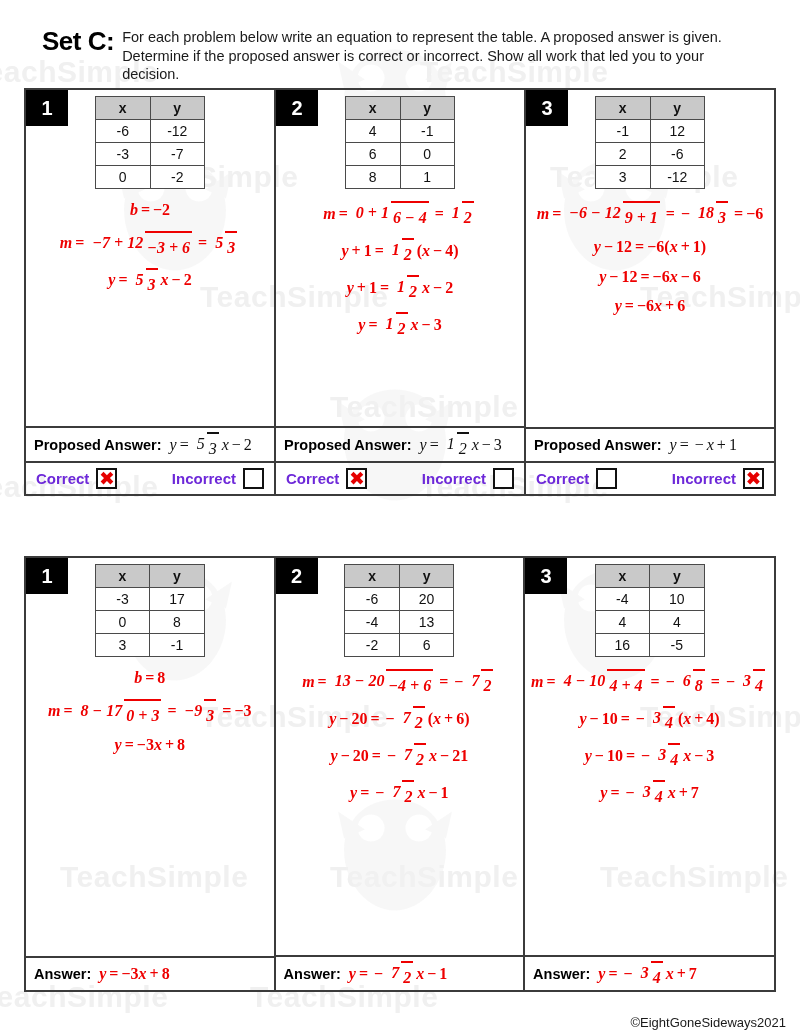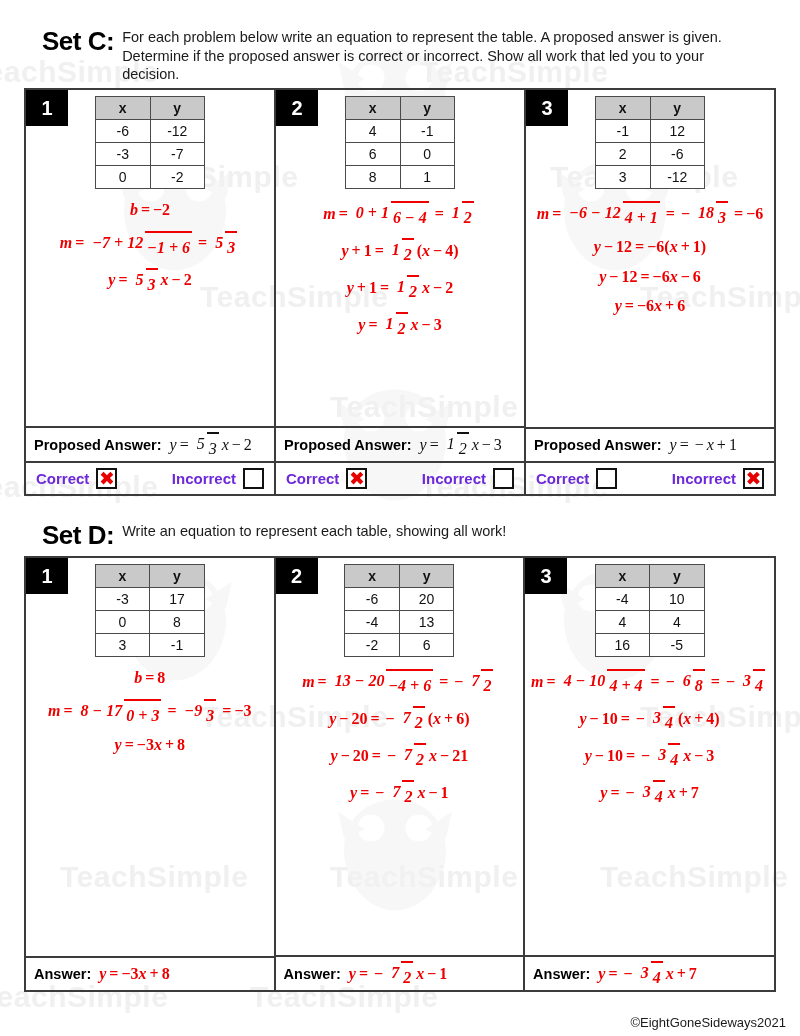--- a/index.html
+++ b/index.html
@@ -349,21 +349,21 @@
             <div class="work-line">
               <span class="mi">b</span>
               <span class="mn" style="margin: 0px 3px;">=</span>
               <span class="mn">−2</span>
             </div>
             <div class="work-line">
               <span class="mi">m</span>
               <span class="mn" style="margin: 0px 3px;">=</span>
               <span class="mathfrac">
                 <span class="num">−7 + 12</span>
-                <span class="den">−1 + 6</span>
+                <span class="den">−3 + 6</span>
               </span>
               <span class="mn" style="margin: 0px 3px;">=</span>
               <span class="mathfrac">
                 <span class="num">5</span>
                 <span class="den">3</span>
               </span>
             </div>
             <div class="work-line">
               <span class="mi">y</span>
               <span class="mn" style="margin: 0px 3px;">=</span>
@@ -534,21 +534,21 @@
                 <td>-12</td>
               </tr>
             </tbody>
           </table>
           <div class="work">
             <div class="work-line">
               <span class="mi">m</span>
               <span class="mn" style="margin: 0px 3px;">=</span>
               <span class="mathfrac">
                 <span class="num">−6 − 12</span>
-                <span class="den">4 + 1</span>
+                <span class="den">9 + 1</span>
               </span>
               <span class="mn" style="margin: 0px 3px;">=</span>
               <span class="mn" style="margin: 0px 3px;">−</span>
               <span class="mathfrac">
                 <span class="num">18</span>
                 <span class="den">3</span>
               </span>
               <span class="mn" style="margin: 0px 3px;">=</span>
               <span class="mn">−6</span>
             </div>
@@ -601,24 +601,20 @@
           <div class="check-group">
             <span class="check-label">Incorrect</span>
             <span class="checkbox">
               <span class="xmark">✖</span>
             </span>
           </div>
         </div>
       </div>
     </div>
 
-  <div class="set-header" style="left:42px; top:522px; width:720px;">
-    <div class="set-label">Set D:</div>
-    <div class="set-desc">Write an equation to represent each table, showing all work!</div>
-  </div>
 
   <div class="grid" id="grid-d" style="left:24px; top:556px; width:752px; height:436px;">
       <div class="cell">
         <div class="num-badge">1</div>
         <div class="cell-body">
           <table class="xy-table">
             <thead>
               <tr>
                 <th>x</th>
                 <th>y</th>

